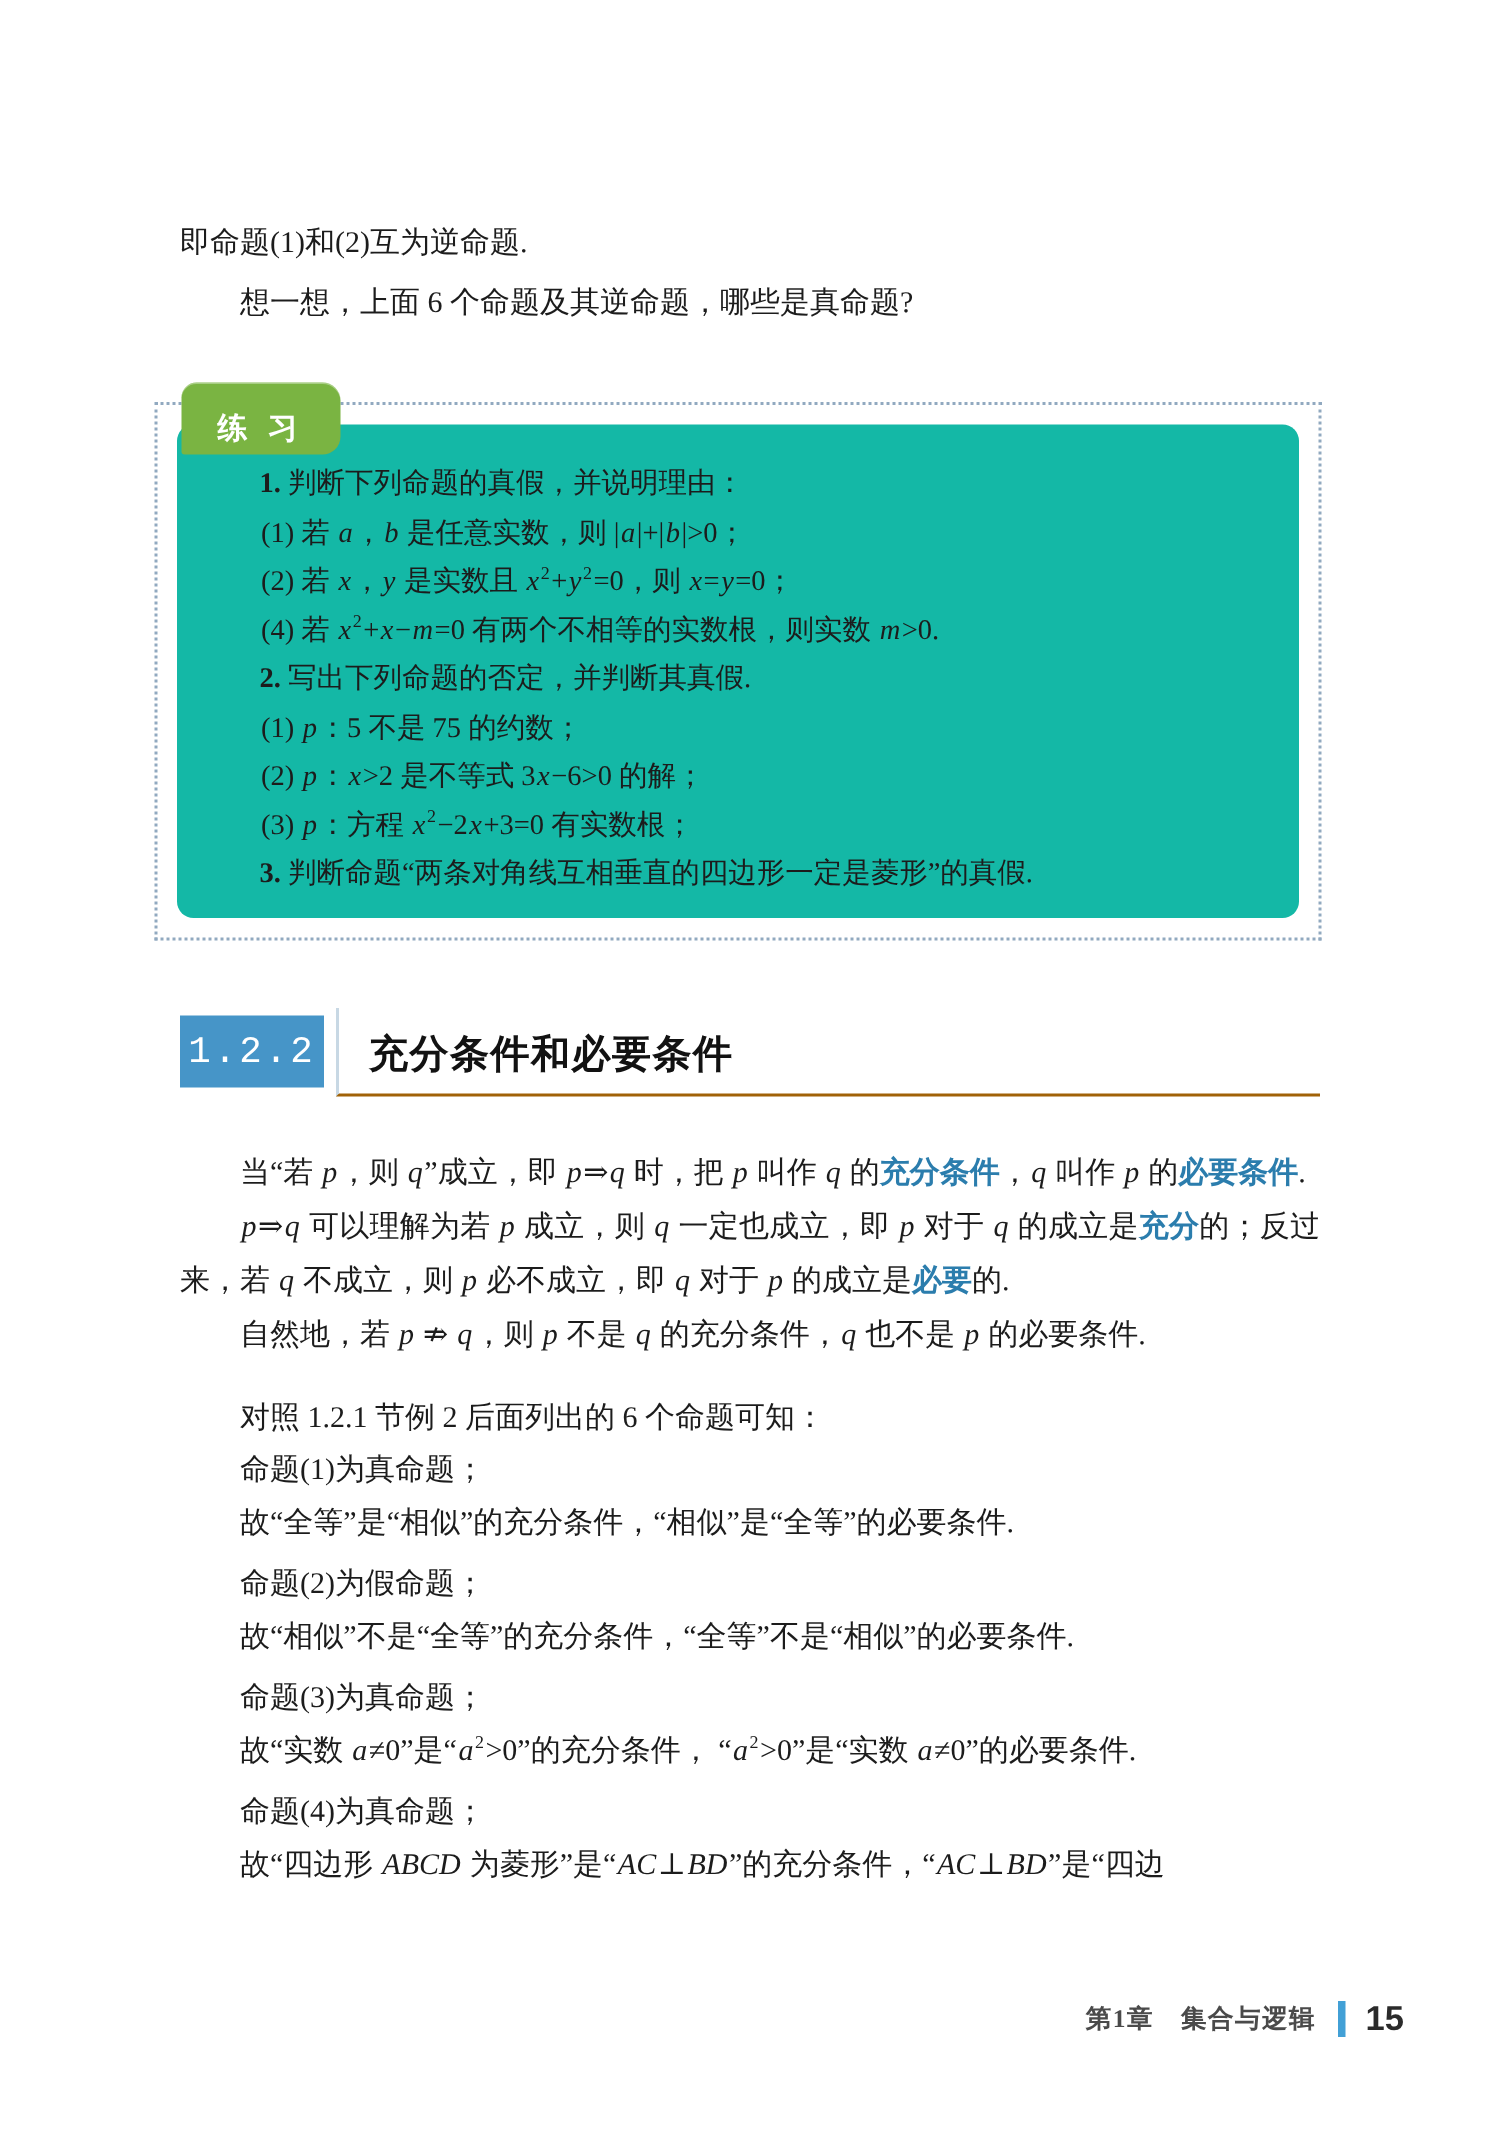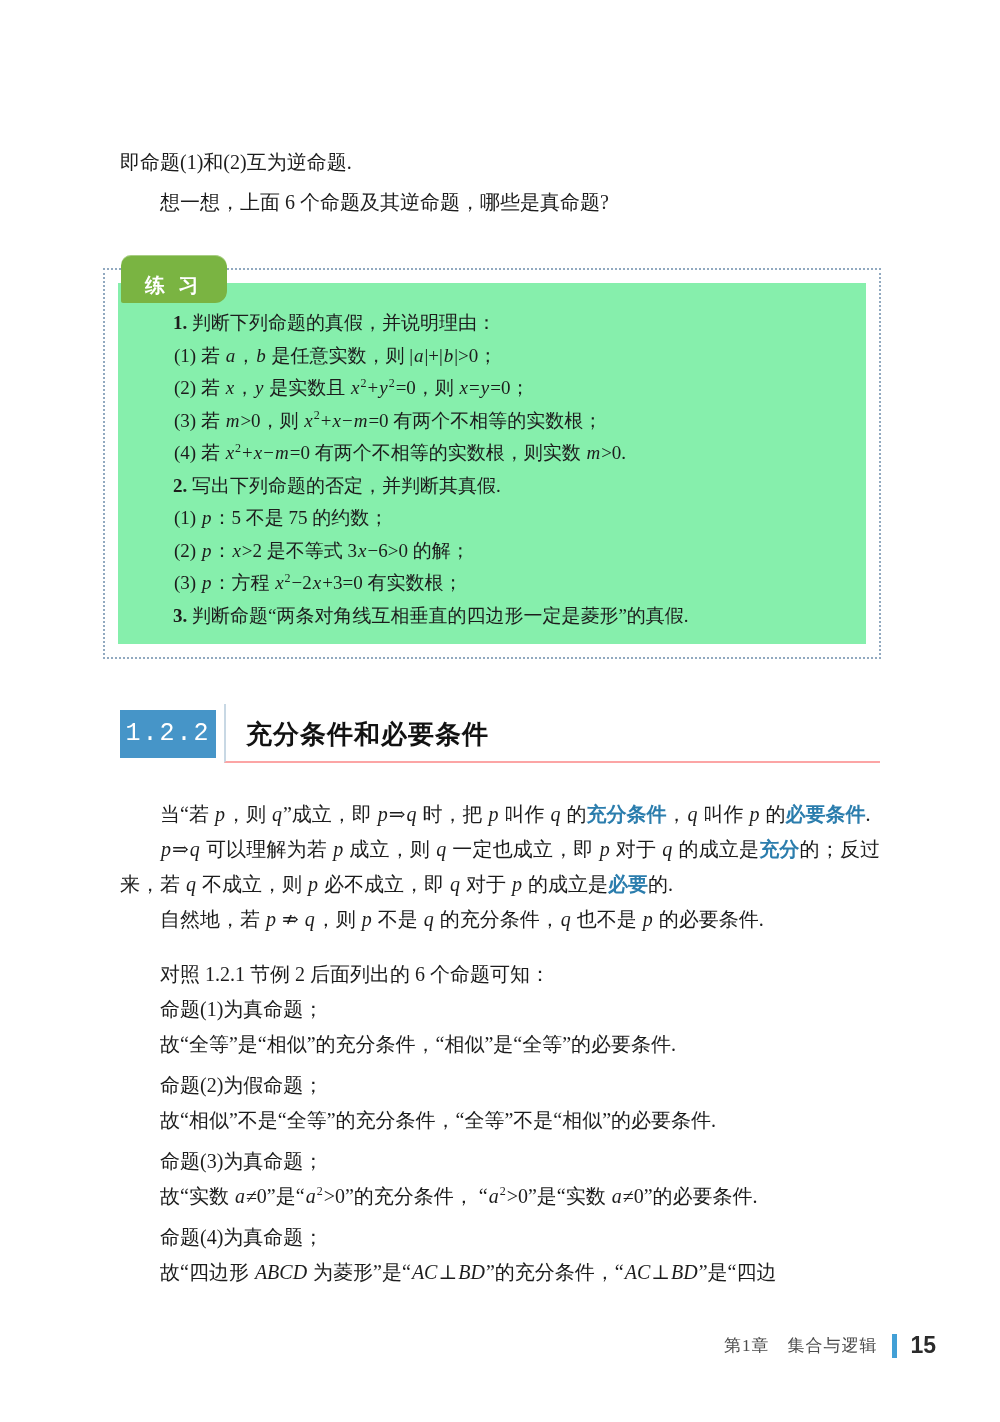--- a/index.html
+++ b/index.html
@@ -31,71 +31,73 @@
     position:absolute; top:-15px; left:16px;
     background:#7ab442; color:#fff;
     font-family:"Liberation Sans","DejaVu Sans",sans-serif;
     font-weight:700; font-size:20px;
     padding:17px 24px 4px 24px;
     letter-spacing:4px;
     border-radius:10px 12px 12px 2px;
     box-shadow:inset 0 1px 0 rgba(255,255,255,.35);
   }
   .practice-inner {
-    background:#86efac;
+    background:#14b8a6;
     padding:24px 10px 12px 0;
+    border-radius:11px;
   }
   .pline { font-size:19px; line-height:32.5px; padding-left:56px; text-align:left; }
   .pline.head { padding-left:55px; }
 
   
   .sec { display:flex; align-items:stretch; margin-top:45px; margin-right:0; }
   .sec-num {
     background:#4695c8; color:#fff;
     font-family:Liberation Mono, monospace;
     font-size:25px; letter-spacing:2px;
     width:96px; height:48px;
     display:flex; align-items:center; justify-content:center;
     align-self:center; flex:0 0 auto;
   }
   .sec-right {
     flex:1;
     margin-left:8px;
     border-left:2px solid #c8d8e4;
-    border-bottom:2px solid #fca5a5;
+    border-bottom:2px solid #a16207;
     padding:13px 0 9px 20px;
   }
   .sec-title {
     font-family:"Liberation Sans","DejaVu Sans",sans-serif;
     font-weight:700; font-size:26px; color:#121212;
     letter-spacing:1px;
   }
 
   
   .bodytext { margin-top:34px; }
   .bodytext p { font-size:20px; line-height:35px; text-align:justify; text-indent:2em; }
   .bodytext p.gap-lg { margin-top:20px; }
   .bodytext p.gap-sm { margin-top:6px; }
 
   
   .s-m   { font-style:italic; padding:0 1px; }
   .s-sup { font-size:12px; vertical-align:super; line-height:0; padding-right:1px; }
   .s-blue{ color:#2b7dad; font-weight:700;
-           font-family:Liberation Sans, sans-serif; }
+           font-family:Liberation Mono, monospace; }
   .s-b   { font-weight:700; }
   .s-sym { font-style:normal; }
 
   
   .footer {
     position:absolute; top:1318px; right:64px;
     display:flex; align-items:center;
   }
   .footer-chapter {
     font-size:17px; color:#4a4a4a; letter-spacing:1px;
     font-family:"Liberation Serif","DejaVu Serif",serif;
+    font-weight:bold;
   }
   .footer-bar { width:5px; height:24px; background:#42a0d6; margin:0 13px 0 15px; }
   .footer-page {
     font-size:23px; font-weight:700; color:#2b2b2b;
     font-family:"Liberation Sans","DejaVu Sans",sans-serif;
   }
 </style>
 </head>
 <body>
 
@@ -106,21 +108,20 @@
       <p>即命题(1)和(2)互为逆命题.</p>
       <p class="ind">想一想，上面 6 个命题及其逆命题，哪些是真命题?</p>
     </div>
 
     <div class="practice">
       <div class="practice-tab">练 习</div>
       <div class="practice-inner">
         <div class="pline head"><span class="s-b">1.</span><span>  判断下列命题的真假，并说明理由：</span></div>
         <div class="pline"><span>(1) 若 </span><span class="s-m">a</span><span>，</span><span class="s-m">b</span><span> 是任意实数，则 |</span><span class="s-m">a</span><span>|+|</span><span class="s-m">b</span><span>|&gt;0；</span></div>
         <div class="pline"><span>(2) 若 </span><span class="s-m">x</span><span>，</span><span class="s-m">y</span><span> 是实数且 </span><span class="s-m">x</span><span class="s-sup">2</span><span>+</span><span class="s-m">y</span><span class="s-sup">2</span><span>=0，则 </span><span class="s-m">x</span><span>=</span><span class="s-m">y</span><span>=0；</span></div>
-        <div class="pline"><span>(3) 若 </span><span class="s-m">m</span><span>&gt;0，则 </span><span class="s-m">x</span><span class="s-sup">2</span><span>+</span><span class="s-m">x</span><span>−</span><span class="s-m">m</span><span>=0 有两个不相等的实数根；</span></div>
         <div class="pline"><span>(4) 若 </span><span class="s-m">x</span><span class="s-sup">2</span><span>+</span><span class="s-m">x</span><span>−</span><span class="s-m">m</span><span>=0 有两个不相等的实数根，则实数 </span><span class="s-m">m</span><span>&gt;0.</span></div>
         <div class="pline head"><span class="s-b">2.</span><span>  写出下列命题的否定，并判断其真假.</span></div>
         <div class="pline"><span>(1) </span><span class="s-m">p</span><span>：5 不是 75 的约数；</span></div>
         <div class="pline"><span>(2) </span><span class="s-m">p</span><span>：</span><span class="s-m">x</span><span>&gt;2 是不等式 3</span><span class="s-m">x</span><span>−6&gt;0 的解；</span></div>
         <div class="pline"><span>(3) </span><span class="s-m">p</span><span>：方程 </span><span class="s-m">x</span><span class="s-sup">2</span><span>−2</span><span class="s-m">x</span><span>+3=0 有实数根；</span></div>
         <div class="pline head"><span class="s-b">3.</span><span>  判断命题“两条对角线互相垂直的四边形一定是菱形”的真假.</span></div>
       </div>
     </div>
 
     <div class="sec">

